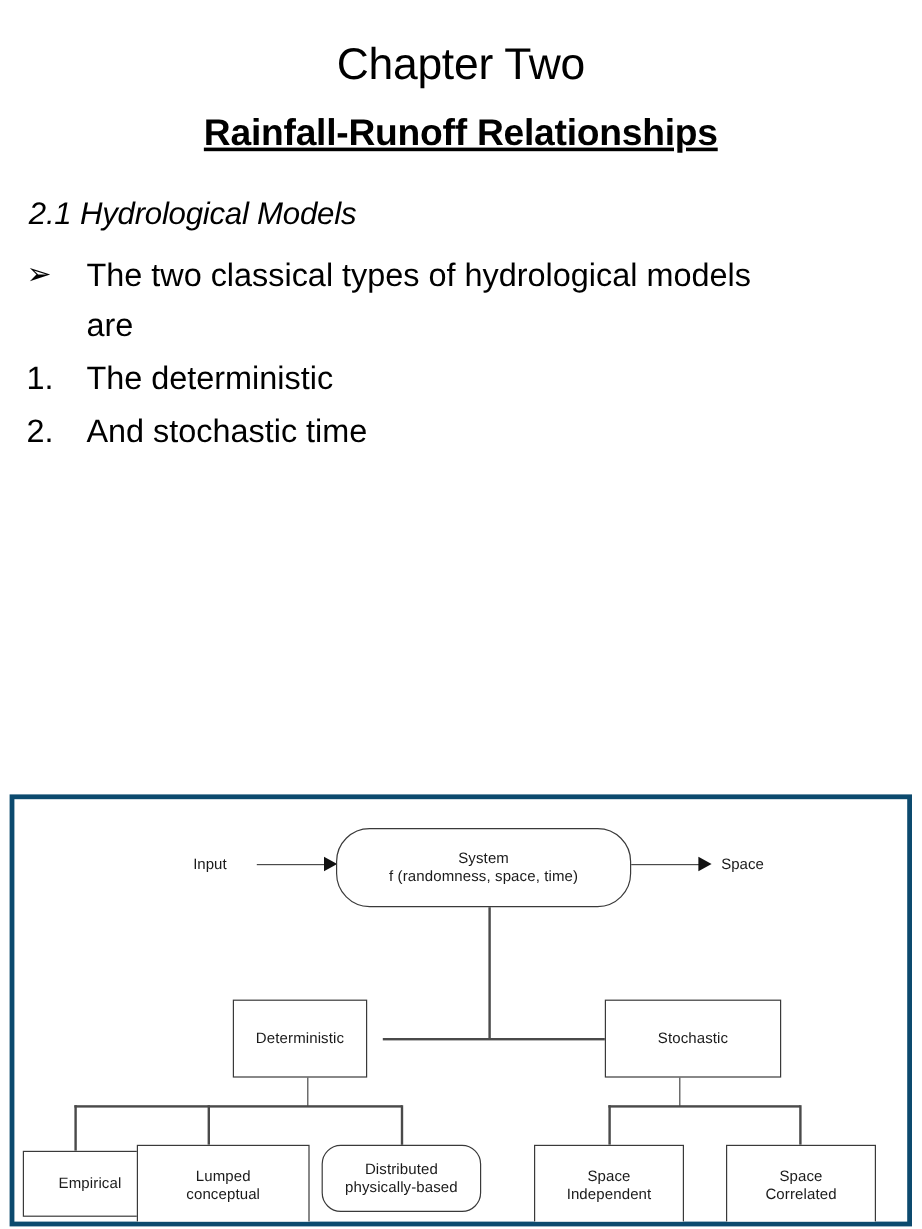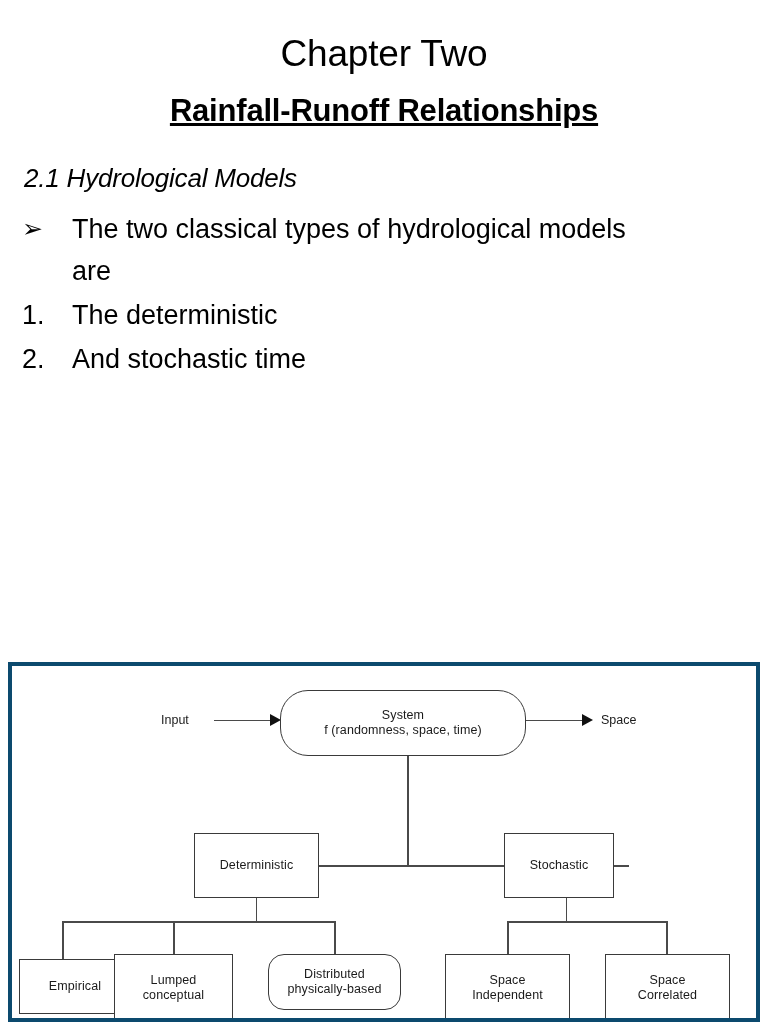--- a/index.html
+++ b/index.html
@@ -180,27 +180,27 @@
 
   <div class="edge h" style="left:514px; top:53.5px; width:58px;"></div>
   <div class="arrowhead" style="left:570px; top:48px;"></div>
 
   <div class="io-label" style="left:589px; top:47px;">Space</div>
 
   <div class="edge v" style="left:395px; top:90px; height:110px;"></div>
 
   <div class="edge h" style="left:307px; top:199px; width:310px;"></div>
 
-  <div class="node" style="left:182px; top:167px; width:125px; height:65px;">
+  <div class="node" style="left:182px; top:167px; width:112px; height:65px;">
     <span class="nlines">
       <span class="nline">Deterministic</span>
     </span>
   </div>
 
-  <div class="node" style="left:492px; top:167px; width:110px; height:65px;">
+  <div class="node" style="left:492px; top:167px; width:147px; height:65px;">
     <span class="nlines">
       <span class="nline">Stochastic</span>
     </span>
   </div>
 
   <div class="edge v" style="left:243.5px; top:232px; height:24px;"></div>
   <div class="edge h" style="left:50px; top:255px; width:273px;"></div>
   <div class="edge v" style="left:50px; top:255px; height:38px;"></div>
   <div class="edge v" style="left:161px; top:255px; height:33px;"></div>
   <div class="edge v" style="left:322px; top:255px; height:33px;"></div>
@@ -209,21 +209,21 @@
   <div class="edge h" style="left:495px; top:255px; width:160px;"></div>
   <div class="edge v" style="left:495px; top:255px; height:33px;"></div>
   <div class="edge v" style="left:654px; top:255px; height:33px;"></div>
 
   <div class="node" style="left:7px; top:293px; width:112px; height:55px;">
     <span class="nlines">
       <span class="nline">Empirical</span>
     </span>
   </div>
 
-  <div class="node" style="left:102px; top:288px; width:119px; height:67px;">
+  <div class="node" style="left:102px; top:288px; width:144px; height:67px;">
     <span class="nlines">
       <span class="nline">Lumped</span>
       <span class="nline">conceptual</span>
     </span>
   </div>
 
   <div class="node" style="left:256px; top:288px; width:133px; height:56px;border-radius:16px;">
     <span class="nlines">
       <span class="nline">Distributed</span>
       <span class="nline">physically-based</span>

